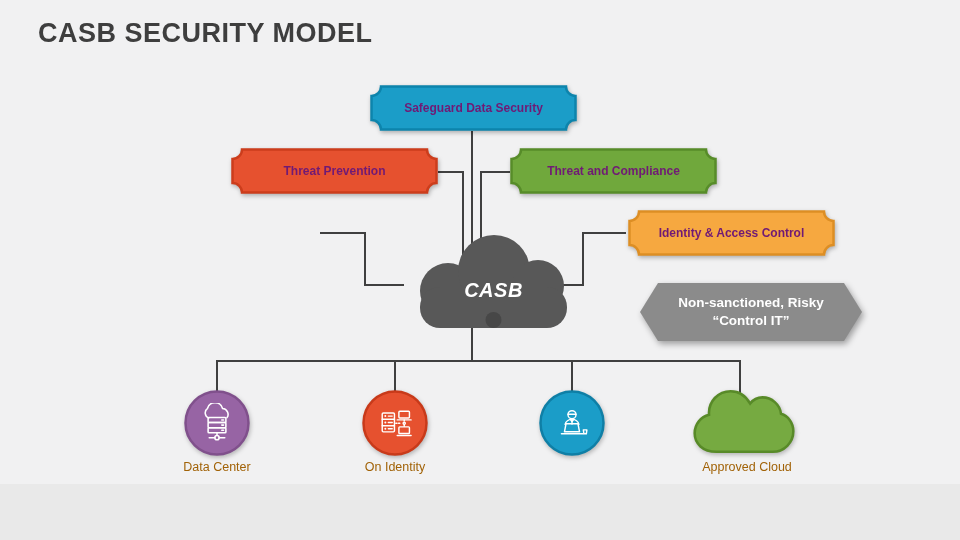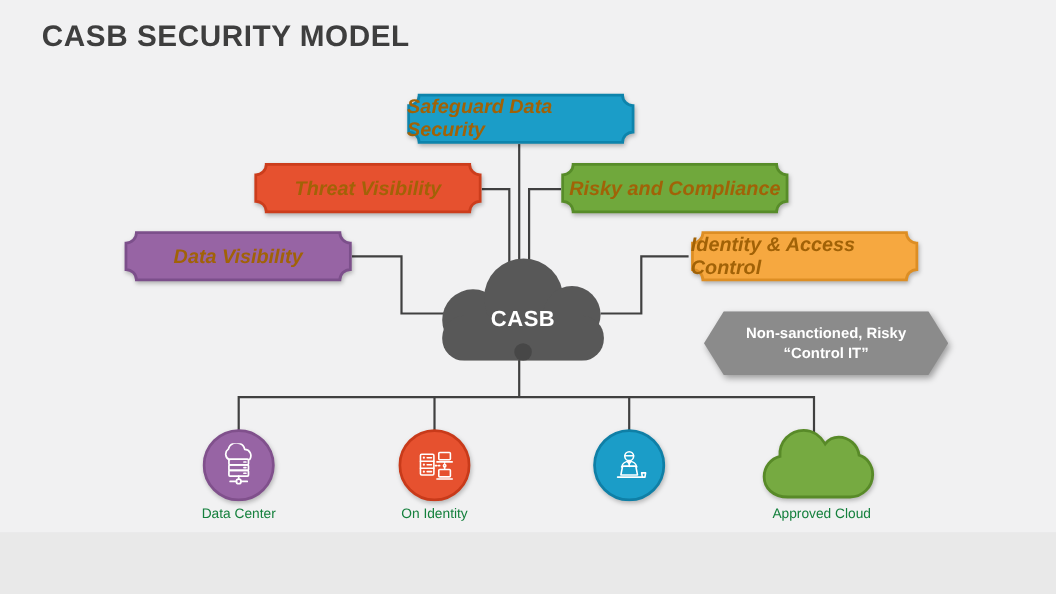--- a/index.html
+++ b/index.html
@@ -11,43 +11,43 @@
     position:absolute;left:38px;top:18px;font-size:27px;font-weight:bold;
     letter-spacing:.5px;color:#3e3e3e;
   }
   .connectors{position:absolute;left:0;top:0;z-index:1;}
   .plaque{position:absolute;width:207px;height:46px;z-index:2;
     filter:drop-shadow(1.5px 2.5px 2px rgba(0,0,0,.28));}
   .plaque svg{position:absolute;left:0;top:0;overflow:visible;}
   .plq-label{
     position:absolute;left:0;top:0;width:100%;height:100%;
     display:flex;align-items:center;justify-content:center;
-    color:#a16207;font-size:18px;font-weight:bold;font-style:italic;
+    color:#701a75;font-size:12px;font-weight:bold;
   }
   .hex{position:absolute;left:640px;top:283px;width:222px;height:58px;z-index:2;
     filter:drop-shadow(2px 3px 3px rgba(0,0,0,.35));}
   .hex svg{position:absolute;left:0;top:0;}
   .hex-label{
     position:absolute;left:0;top:0;width:100%;height:100%;
     display:flex;flex-direction:column;align-items:center;justify-content:center;
     color:#fff;font-size:13.5px;font-weight:bold;line-height:1.35;text-align:center;
   }
-  .casb-cloud{position:absolute;left:388px;top:231px;width:175px;height:97px;z-index:3;}
+  .casb-cloud{position:absolute;left:406px;top:231px;width:175px;height:97px;z-index:3;font-style:italic;}
   .casb-label{
     position:absolute;left:0;top:48px;width:100%;text-align:center;
     color:#fff;font-size:20px;font-weight:bold;letter-spacing:.5px;
   }
   .endpoint{position:absolute;width:66px;height:66px;z-index:2;
     filter:drop-shadow(1.5px 2.5px 2px rgba(0,0,0,.25));}
   .endpoint .icon{position:absolute;left:13px;top:13px;width:40px;height:40px;}
   .cloud-endpoint{position:absolute;left:690px;top:384px;width:108px;height:74px;z-index:2;
     filter:drop-shadow(1.5px 2.5px 2px rgba(0,0,0,.25));}
   .ep-label{
     position:absolute;width:200px;text-align:center;z-index:2;
-    font-size:12.5px;color:#15803d;line-height:1.4;
+    font-size:12.5px;color:#a16207;line-height:1.4;
   }
 </style>
 </head>
 <body>
 
 <div class="stage">
 
   <div class="title">CASB SECURITY MODEL</div>
 
   <svg class="connectors" width="960" height="540">
@@ -68,36 +68,30 @@
     <svg width="207" height="46" viewBox="0 0 207 46">
       <path d="M11 1.5 H196 A9.5 9.5 0 0 0 205.5 11 V35 A9.5 9.5 0 0 0 196 44.5 H11 A9.5 9.5 0 0 0 1.5 35 V11 A9.5 9.5 0 0 0 11 1.5 Z" stroke-width="2.5" fill="#1b9dc8" stroke="#0d84ac"></path>
     </svg>
     <span class="plq-label">Safeguard Data Security</span>
   </div>
 
   <div class="plaque" style="left:231px;top:148px">
     <svg width="207" height="46" viewBox="0 0 207 46">
       <path d="M11 1.5 H196 A9.5 9.5 0 0 0 205.5 11 V35 A9.5 9.5 0 0 0 196 44.5 H11 A9.5 9.5 0 0 0 1.5 35 V11 A9.5 9.5 0 0 0 11 1.5 Z" stroke-width="2.5" fill="#e6512f" stroke="#cc3d1c"></path>
     </svg>
-    <span class="plq-label">Threat Visibility</span>
+    <span class="plq-label">Threat Prevention</span>
   </div>
 
   <div class="plaque" style="left:510px;top:148px">
     <svg width="207" height="46" viewBox="0 0 207 46">
       <path d="M11 1.5 H196 A9.5 9.5 0 0 0 205.5 11 V35 A9.5 9.5 0 0 0 196 44.5 H11 A9.5 9.5 0 0 0 1.5 35 V11 A9.5 9.5 0 0 0 11 1.5 Z" stroke-width="2.5" fill="#70a83c" stroke="#578c29"></path>
     </svg>
-    <span class="plq-label">Risky and Compliance</span>
+    <span class="plq-label">Threat and Compliance</span>
   </div>
 
-  <div class="plaque" style="left:113px;top:210px">
-    <svg width="207" height="46" viewBox="0 0 207 46">
-      <path d="M11 1.5 H196 A9.5 9.5 0 0 0 205.5 11 V35 A9.5 9.5 0 0 0 196 44.5 H11 A9.5 9.5 0 0 0 1.5 35 V11 A9.5 9.5 0 0 0 11 1.5 Z" stroke-width="2.5" fill="#9764a4" stroke="#7c4f8b"></path>
-    </svg>
-    <span class="plq-label">Data Visibility</span>
-  </div>
 
   <div class="plaque" style="left:628px;top:210px">
     <svg width="207" height="46" viewBox="0 0 207 46">
       <path d="M11 1.5 H196 A9.5 9.5 0 0 0 205.5 11 V35 A9.5 9.5 0 0 0 196 44.5 H11 A9.5 9.5 0 0 0 1.5 35 V11 A9.5 9.5 0 0 0 11 1.5 Z" stroke-width="2.5" fill="#f6a840" stroke="#dd8e24"></path>
     </svg>
     <span class="plq-label">Identity &amp; Access Control</span>
   </div>
 
   <div class="hex">
     <svg width="222" height="58" viewBox="0 0 222 58">

